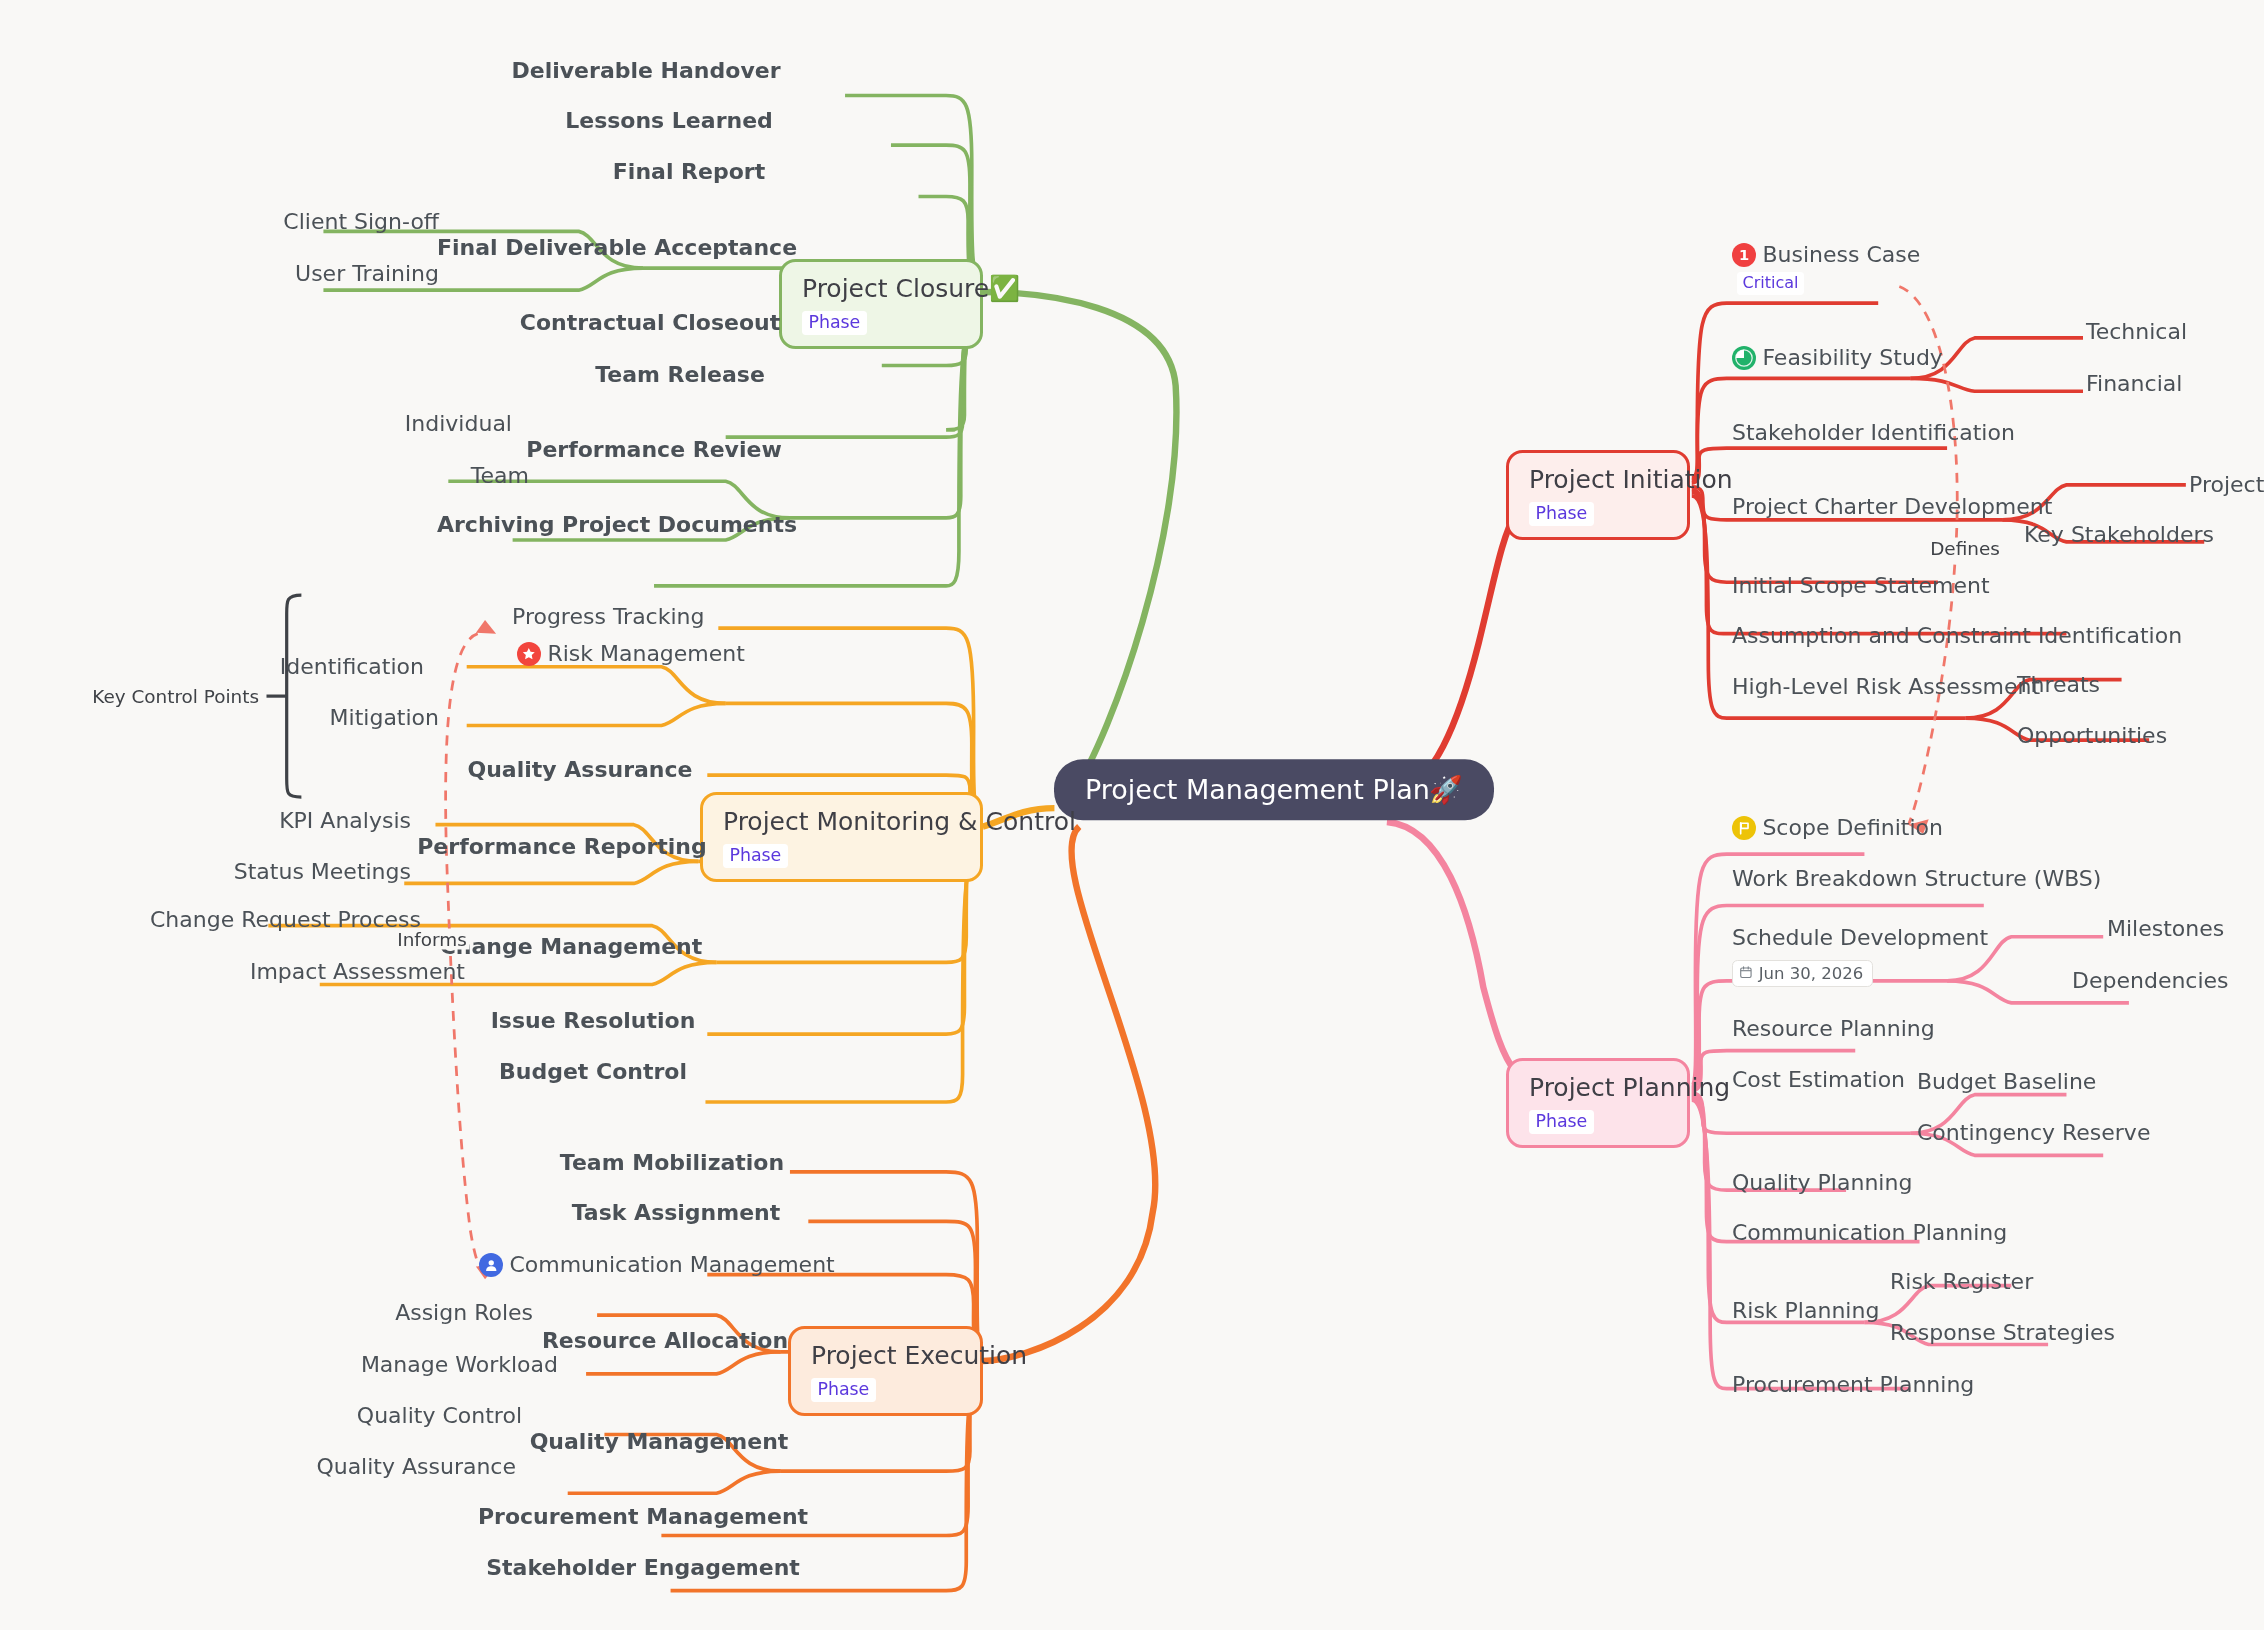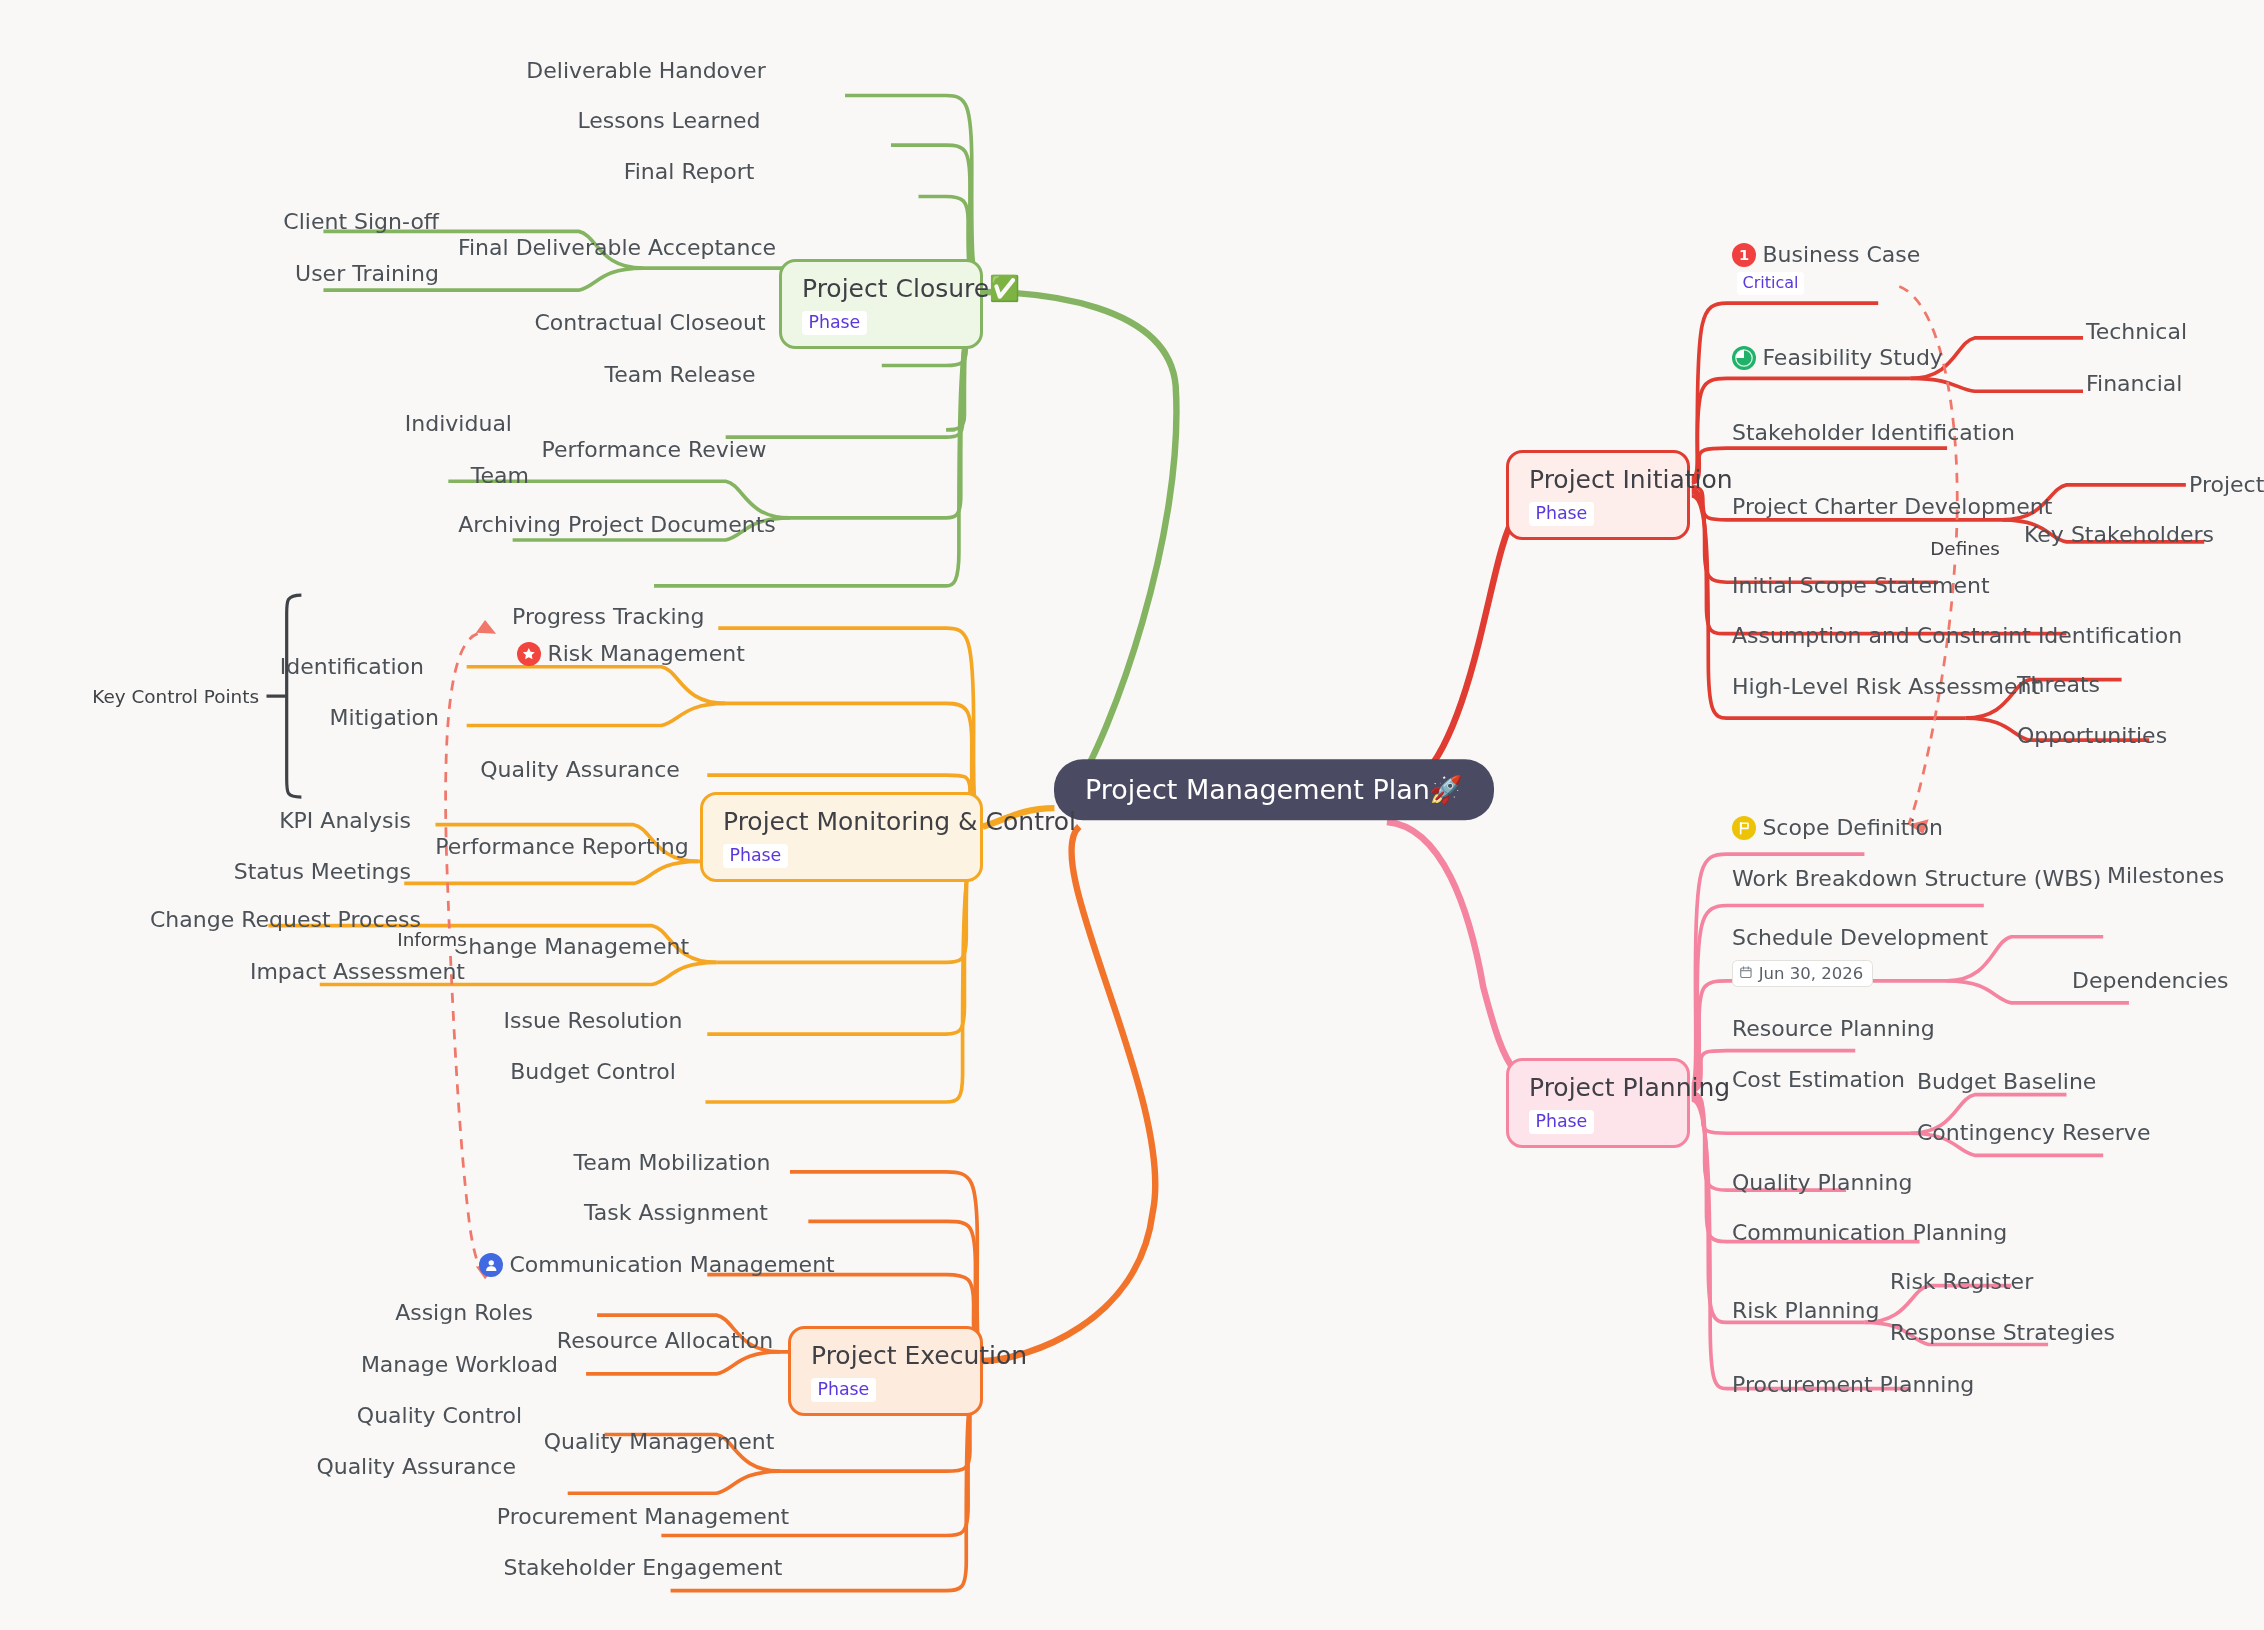--- a/index.html
+++ b/index.html
@@ -31,21 +31,21 @@
     display:flex;align-items:center;
   }
 
   
   .lbl{
     position:absolute;font-size:22px;color:#4b5157;white-space:nowrap;line-height:1.05;
     display:flex;align-items:center;gap:6.4px;
   }
   .lbl.r{transform:translate(0,-50%);}
   .lbl.l{transform:translate(-100%,-50%);}
-  .lbl.c{transform:translate(-50%,-50%);}
+  .lbl.c{transform:translate(-50%,-50%);font-weight:bold;}
 
   .sub{
     position:absolute;font-size:16px;color:#5b38dd;background:#ffffff;
     border-radius:3.7px;padding:0.9px 5.5px 1.8px 5.5px;white-space:nowrap;line-height:1.25;
   }
   .datechip{
     position:absolute;font-size:16.5px;color:#5a6066;background:#ffffff;
     border:0.9px solid #e3e1dd;border-radius:5.5px;padding:2.8px 8.3px 2.8px 6.4px;
     white-space:nowrap;display:flex;align-items:center;gap:5.5px;line-height:1.2;
   }
@@ -277,21 +277,21 @@
   <div class="datechip" style="left:1732px;top:960px;">
     <span>
       <svg width="13.8" height="13.8" viewBox="0 0 16 16">
           <rect x="2" y="3.5" width="12" height="11" rx="1.6" fill="none" stroke="#7b8289" stroke-width="1.3"></rect>
           <path d="M2 6.6 H14" stroke="#7b8289" stroke-width="1.3"></path>
           <path d="M5.3 2 V4.6 M10.7 2 V4.6" stroke="#7b8289" stroke-width="1.3" stroke-linecap="round"></path>
         </svg>
     </span>
     <span>Jun 30, 2026</span>
   </div>
-  <div class="lbl r" style="left:2107px;top:876px;">
+  <div class="lbl r" style="left:2107px;top:929px;">
       <span>Milestones</span>
     </div>
   <div class="lbl r" style="left:2072px;top:981px;">
       <span>Dependencies</span>
     </div>
 
   <div class="lbl r" style="left:1732px;top:1029px;">
       <span>Resource Planning</span>
     </div>
   <div class="lbl r" style="left:1732px;top:1080px;">

